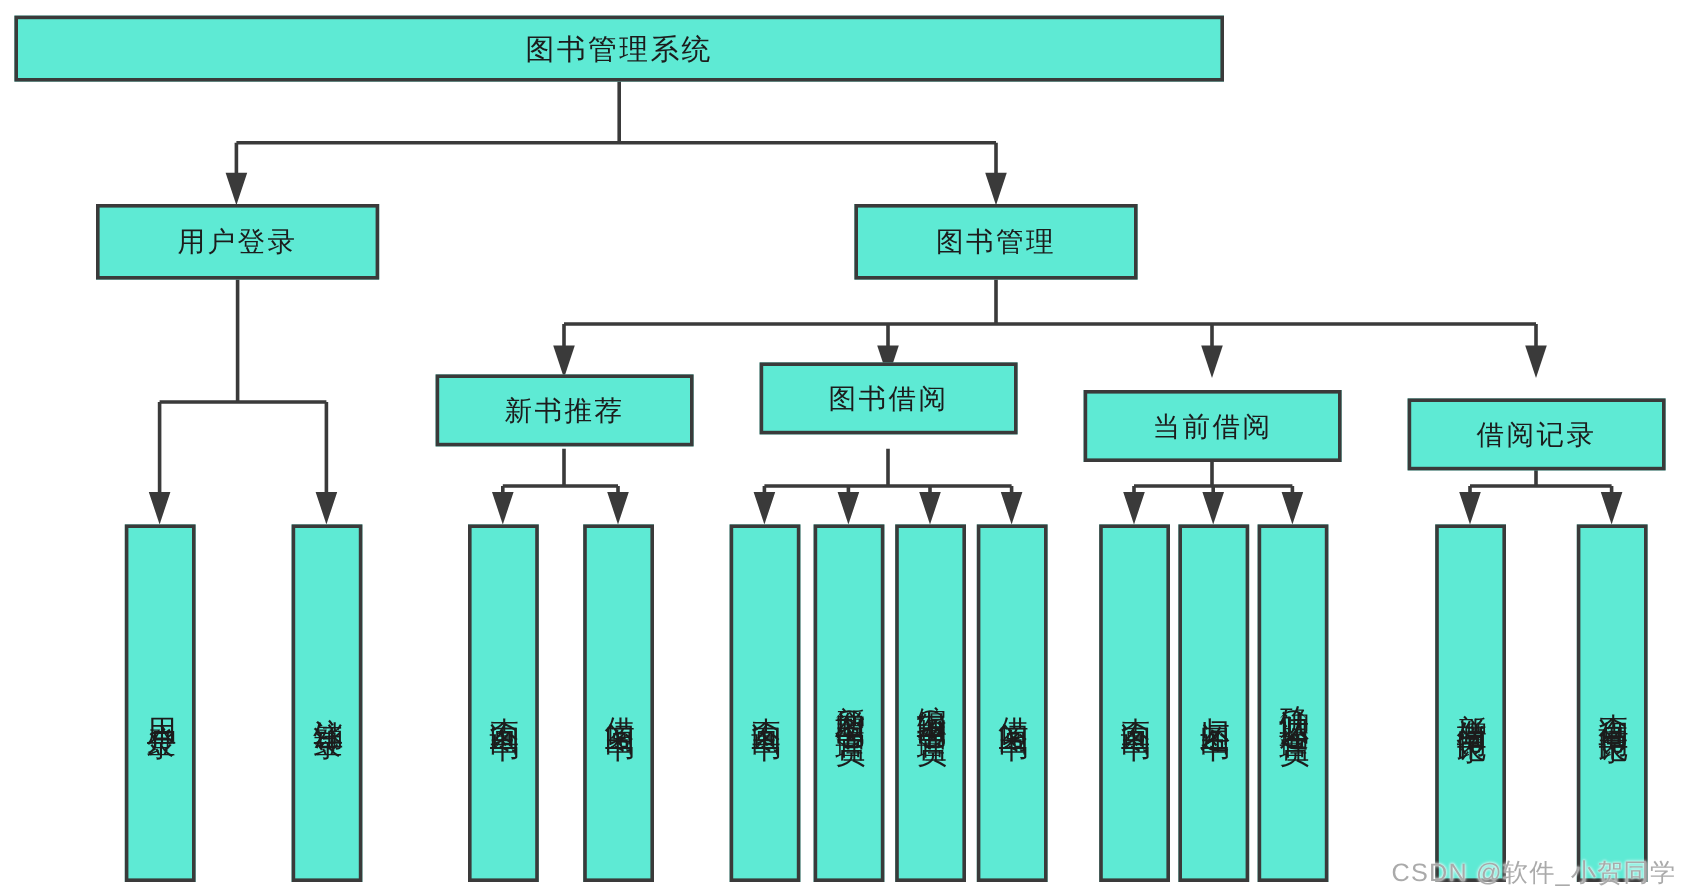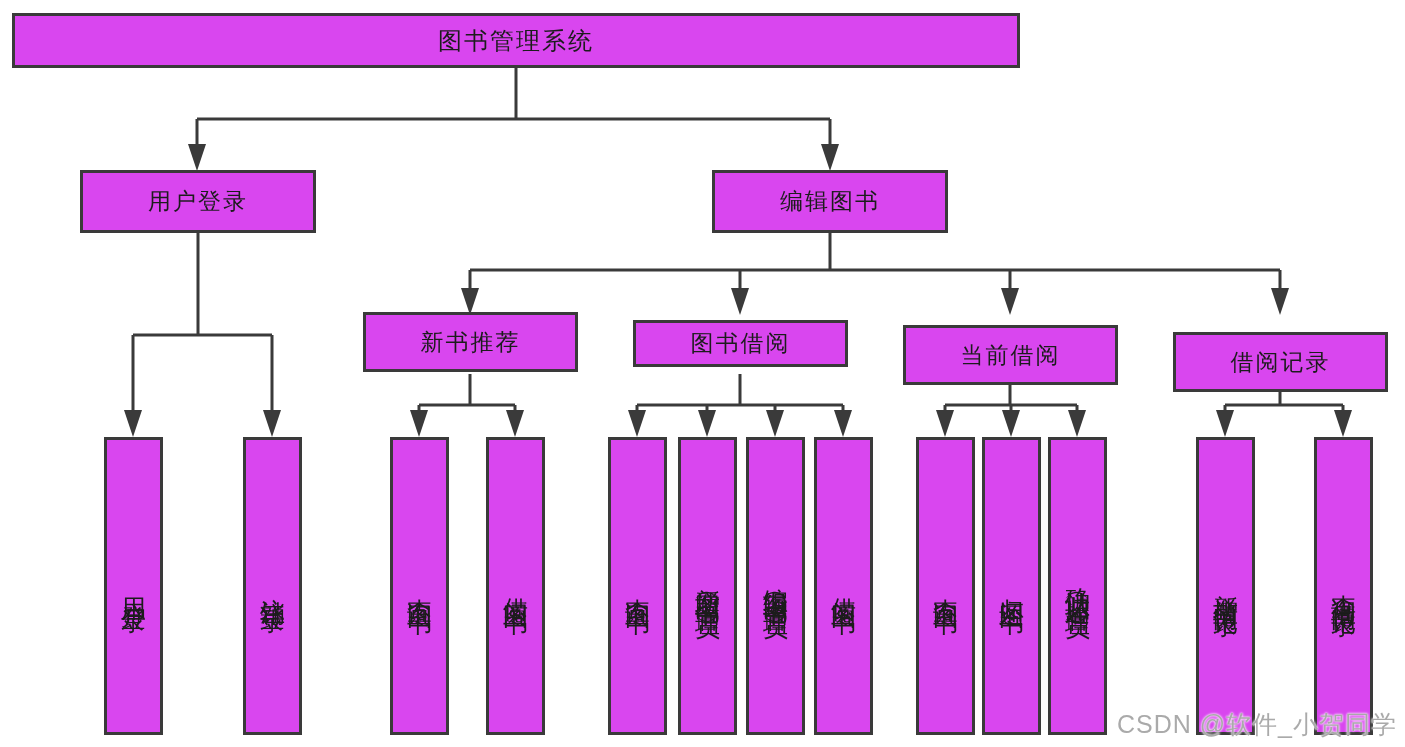--- a/index.html
+++ b/index.html
@@ -3,35 +3,35 @@
 <meta charset="utf-8">
 <style>
   html,body{margin:0;padding:0;background:#fff;}
   .canvas{
     position:relative;width:1405px;height:747px;background:#fff;
     font-family:"Liberation Sans","DejaVu Sans",sans-serif;
     color:#1a1a1a;overflow:hidden;
   }
   .connectors{position:absolute;left:0;top:0;z-index:1;}
   .node{
-    position:absolute;box-sizing:border-box;background:#d946ef;
+    position:absolute;box-sizing:border-box;background:#5eead4;
     border:3px solid #3a3a3a;display:flex;align-items:center;justify-content:center;
     z-index:2;
   }
   .node.h span{
     font-size:23px;letter-spacing:2px;color:#1c1c1c;white-space:nowrap;
   }
   .node.root span{font-size:24px;}
   .node.v span{
     writing-mode:vertical-rl;text-orientation:mixed;
     font-size:25px;letter-spacing:4px;color:#1c1c1c;line-height:1;
   }
   .watermark{
     position:absolute;right:8px;bottom:6px;z-index:5;
-    font-size:25px;letter-spacing:1px;color:rgba(165,165,165,0.95);
+    font-size:21px;letter-spacing:1px;color:rgba(165,165,165,0.95);
     text-shadow:0 0 3px #fff,0 0 2px #fff;white-space:nowrap;
   }
 </style>
 </head>
 <body>
 
 <div class="canvas">
 
   <svg class="connectors" width="1405" height="747" viewBox="0 0 1405 747">
     <g stroke="#3a3a3a" stroke-width="3" fill="none">
@@ -74,27 +74,27 @@
   </svg>
 
   <div class="node h root" style="left:12px;top:13px;width:1008px;height:55px">
     <span>图书管理系统</span>
   </div>
 
   <div class="node h" style="left:80px;top:170px;width:236px;height:63px">
     <span>用户登录</span>
   </div>
   <div class="node h" style="left:712px;top:170px;width:236px;height:63px">
-    <span>编辑图书</span>
+    <span>图书管理</span>
   </div>
 
   <div class="node h" style="left:363px;top:312px;width:215px;height:60px">
     <span>新书推荐</span>
   </div>
-  <div class="node h" style="left:633px;top:320px;width:215px;height:47px">
+  <div class="node h" style="left:633px;top:302px;width:215px;height:60px">
     <span>图书借阅</span>
   </div>
   <div class="node h" style="left:903px;top:325px;width:215px;height:60px">
     <span>当前借阅</span>
   </div>
   <div class="node h" style="left:1173px;top:332px;width:215px;height:60px">
     <span>借阅记录</span>
   </div>
 
   <div class="node v" style="left:104px;top:437px;width:59px;height:298px">

